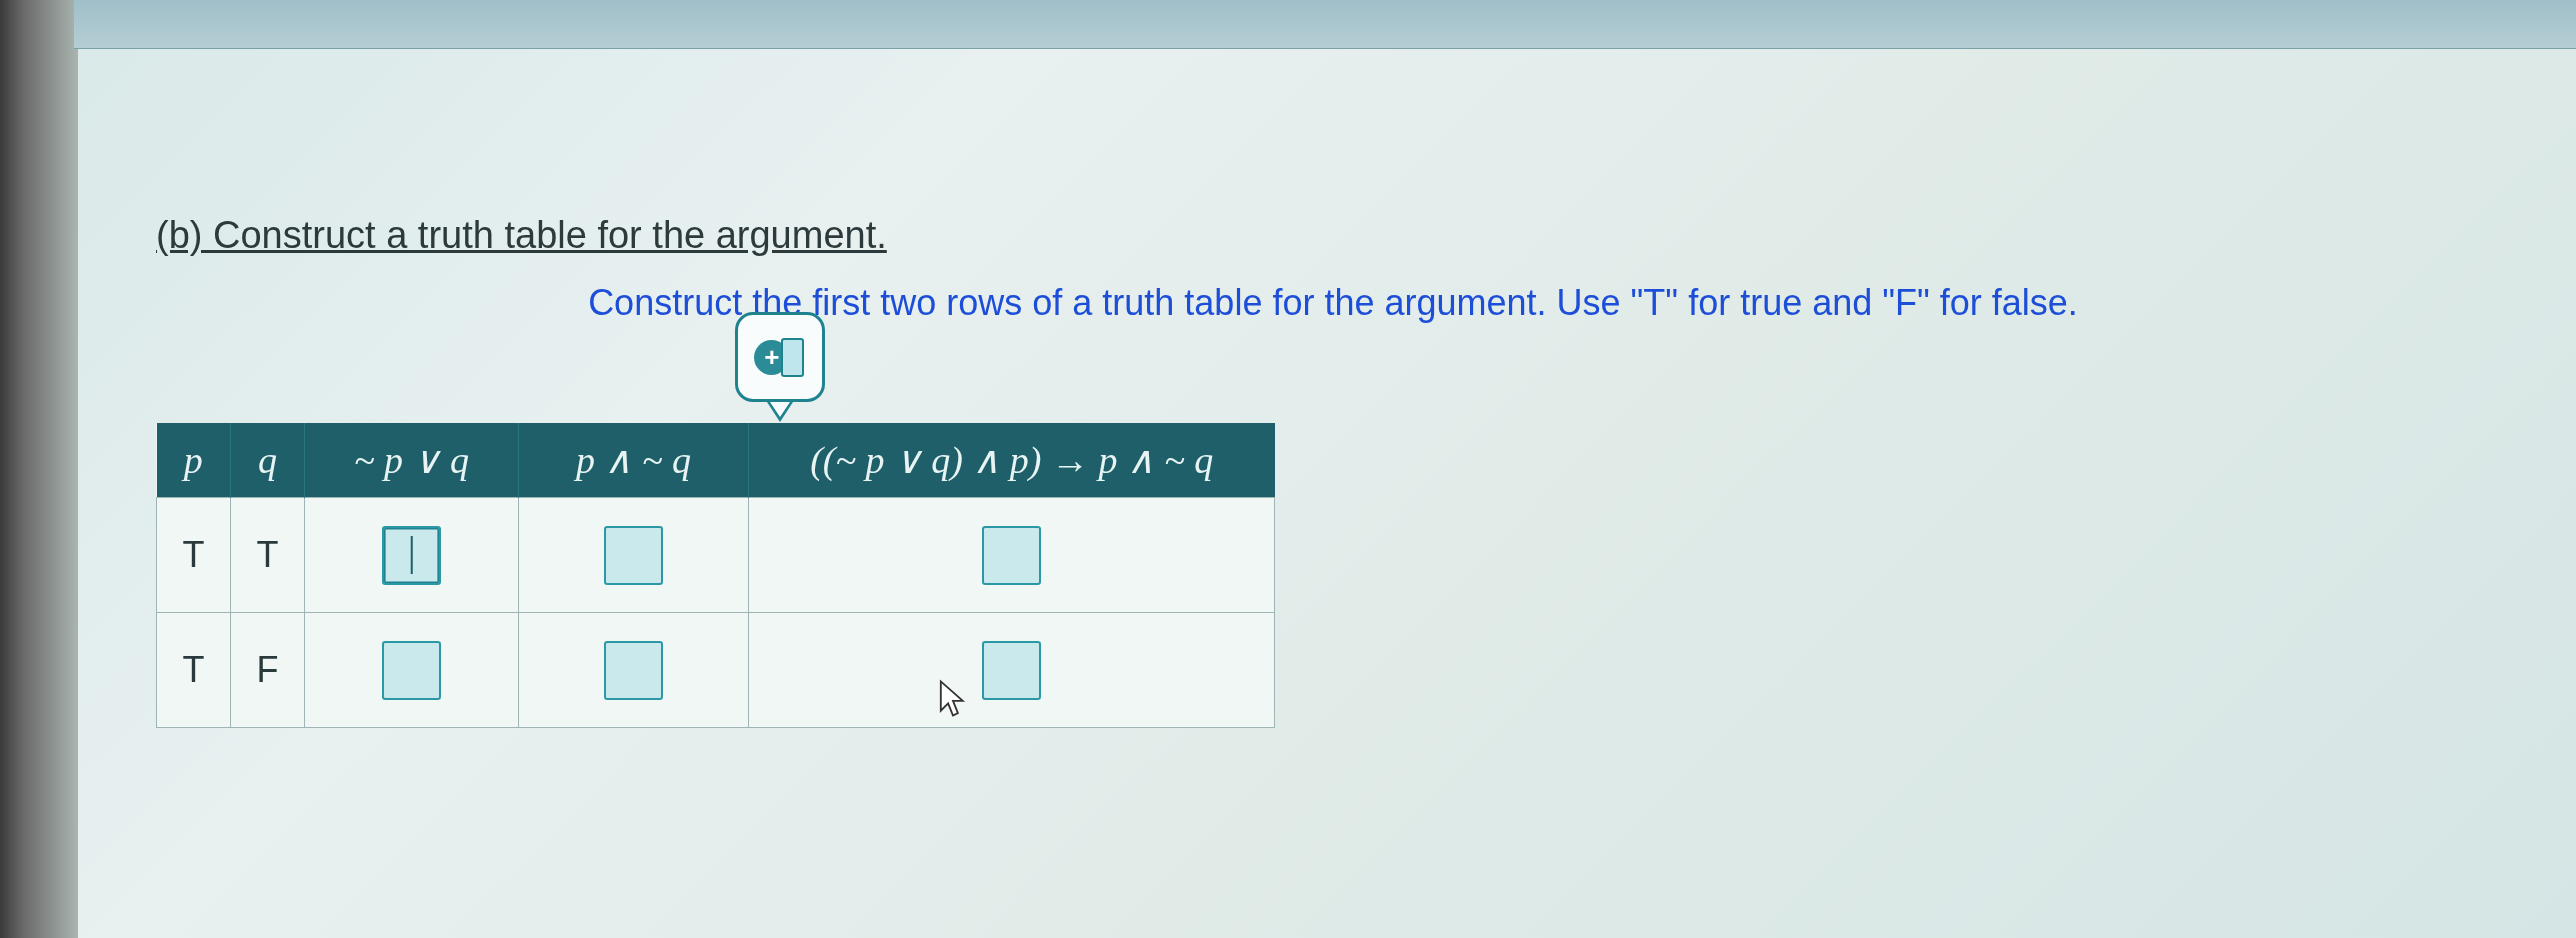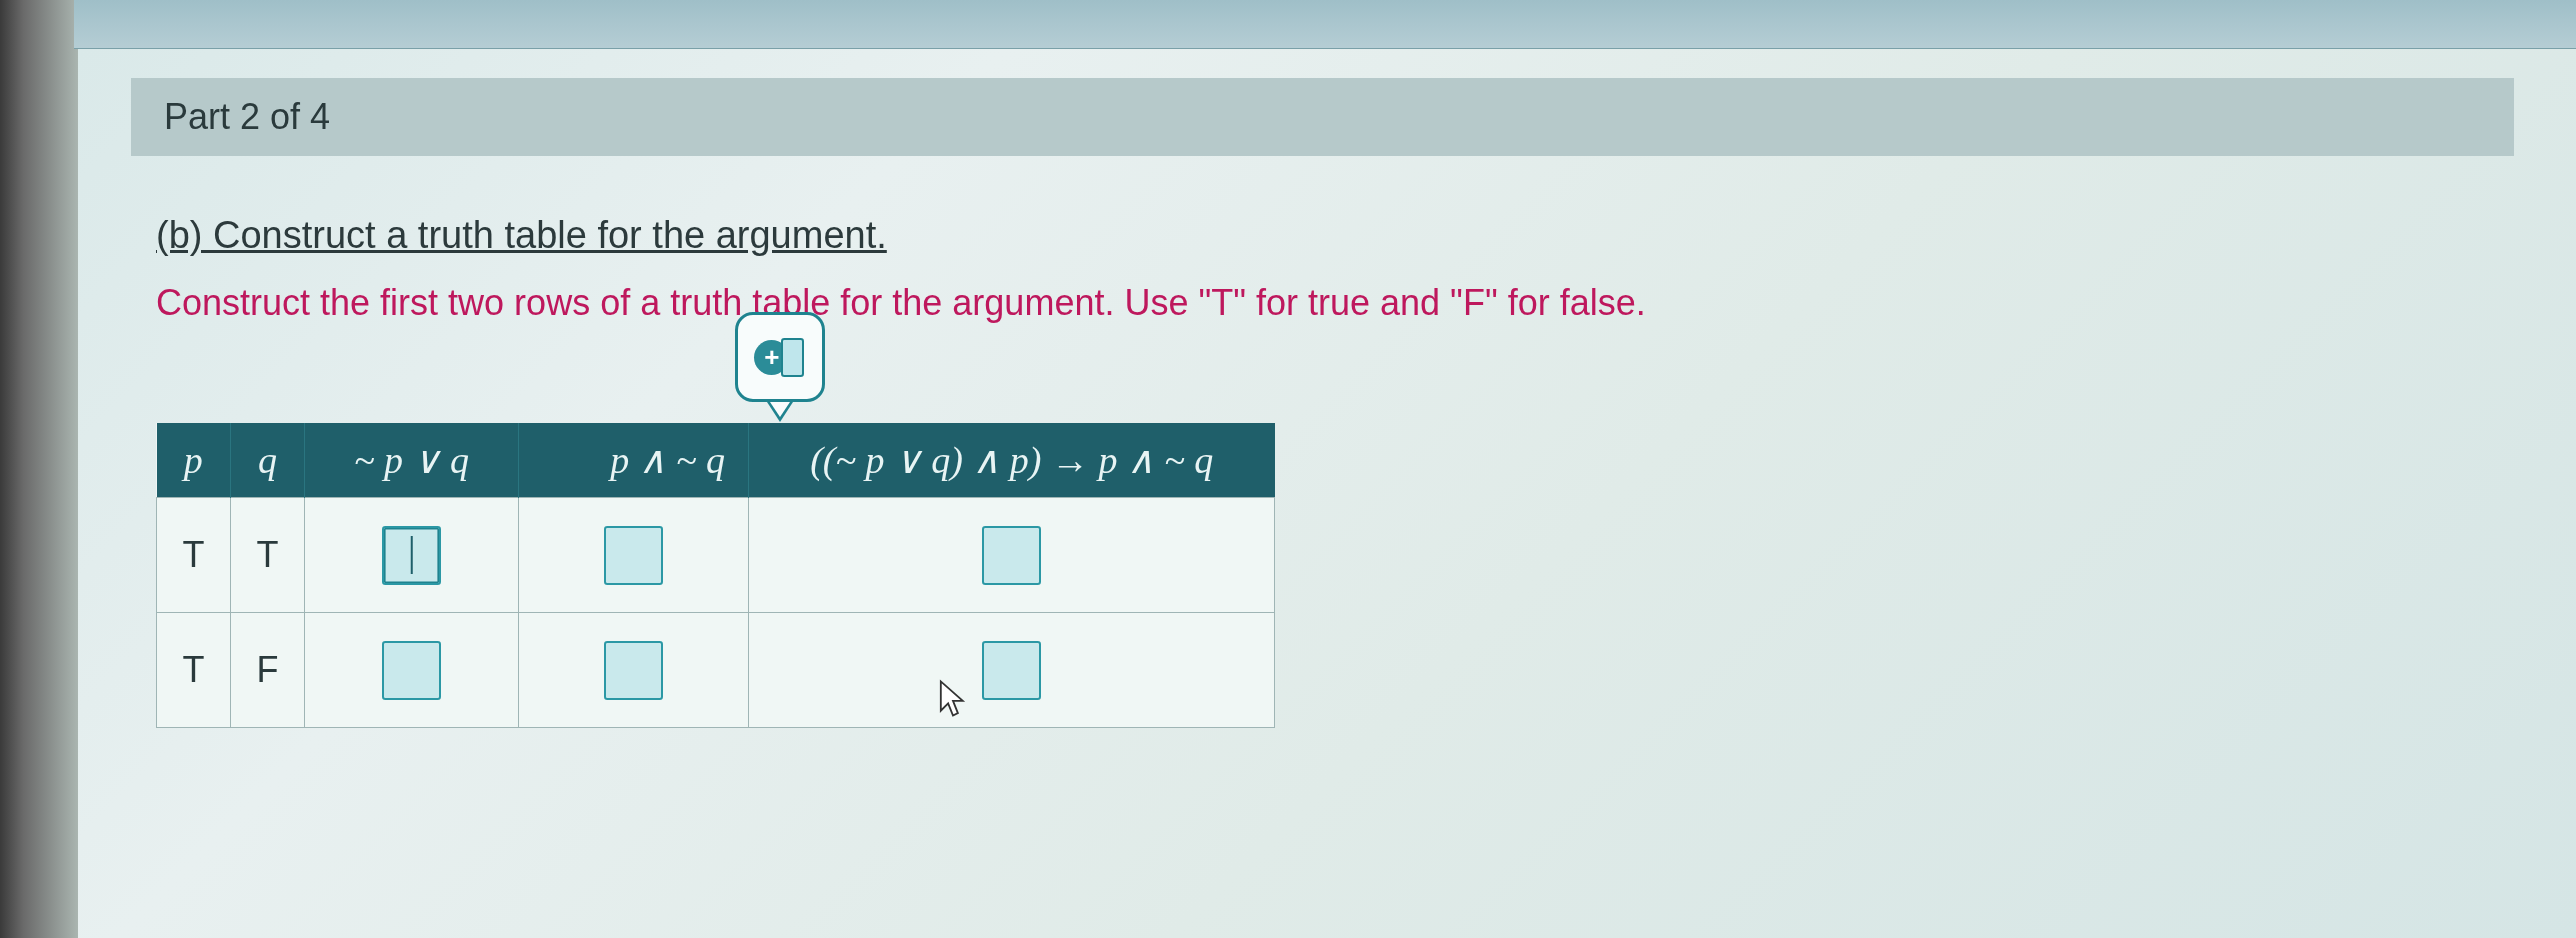--- a/index.html
+++ b/index.html
@@ -47,22 +47,23 @@
     right: 66px;
   }
   .prompt-b {
     font-size: 38px;
     color: #2c3a3c;
     margin-bottom: 25px;
     text-decoration: underline;
   }
   .prompt-sub {
     font-size: 36px;
-    color: #be185d;
+    color: #1d4ed8;
     margin-bottom: 49px;
+    text-align: center;
   }
   .table-wrap {
     position: relative;
     margin-top: 99px;
   }
   .add-indicator {
     position: absolute;
     top: -111px;
     left: 579px;
     width: 90px;
@@ -140,21 +141,21 @@
     border: 1.6px solid #9fb5b5;
     text-align: center;
     font-size: 36px;
     padding: 23px 16.4px;
     height: 115px;
     color: #2a3a3c;
     background: #f0f7f5;
   }
   .col-p, .col-q { width: 74px; }
   .col-3 { width: 214px; text-align: center; }
-  .col-4 { width: 230px; text-align: right; }
+  .col-4 { width: 230px; }
   .col-5 { width: 526px; margin-left: 44px; }
   .answer-box {
     display: inline-block;
     width: 59px;
     height: 59px;
     border: 2.5px solid #2b98a5;
     background: #c9e9ec;
     border-radius: 3.3px;
     vertical-align: middle;
   }
@@ -188,23 +189,20 @@
     background: linear-gradient(to right, #3a3a3a 0%, #6a6a6a 30%, #aab5b0 100%);
   }
 </style>
 </head>
 <body>
 
 <div class="screen">
   <div class="left-edge"></div>
   <div class="top-bar"></div>
 
-  <div class="part-header">
-    <span>Part 2 of 4</span>
-  </div>
 
   <div class="content">
     <div class="prompt-b">(b) Construct a truth table for the argument.</div>
     <div class="prompt-sub">Construct the first two rows of a truth table for the argument. Use "T" for true and "F" for false.</div>
 
     <div class="table-wrap">
 
       <div class="add-indicator">
         <div class="plus">+</div>
         <div class="cursor"></div>

